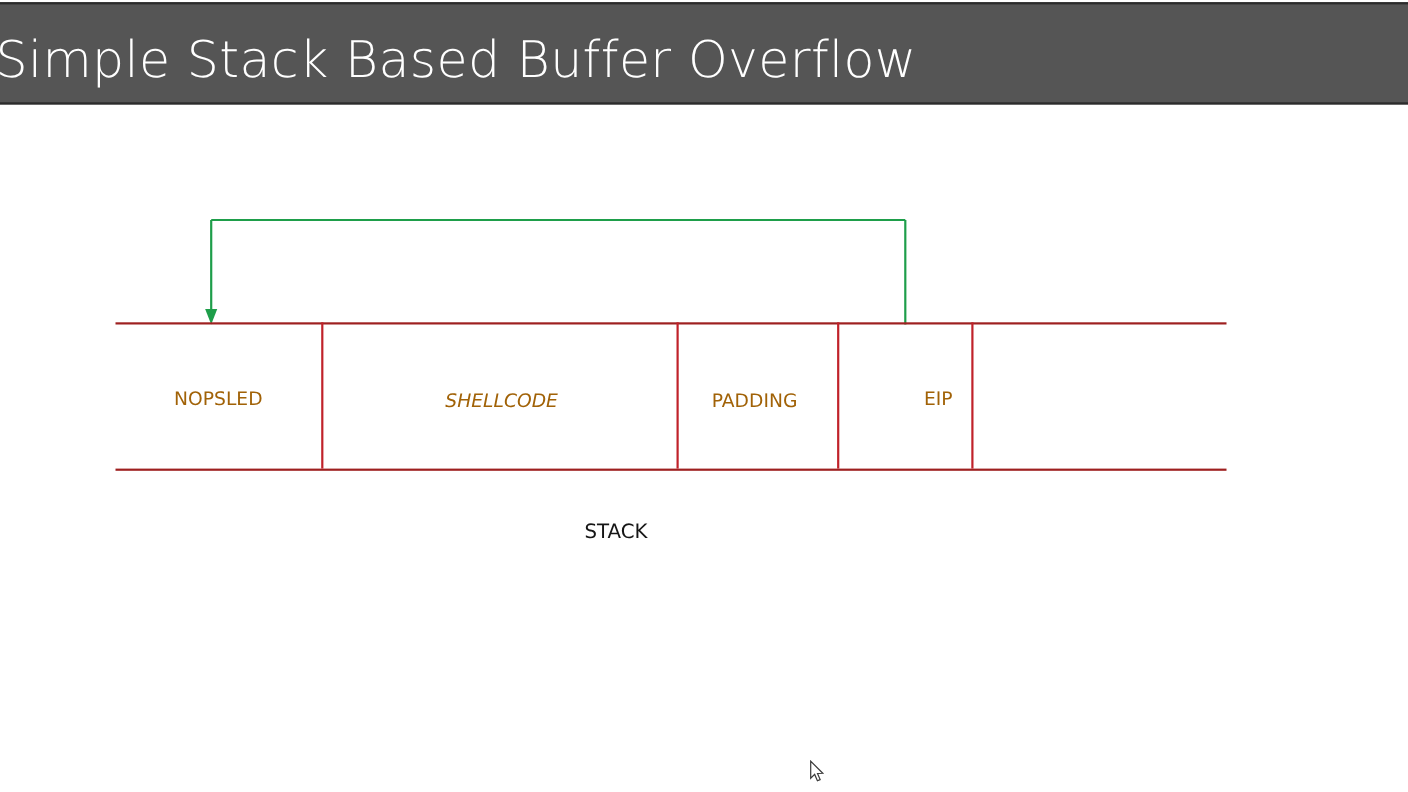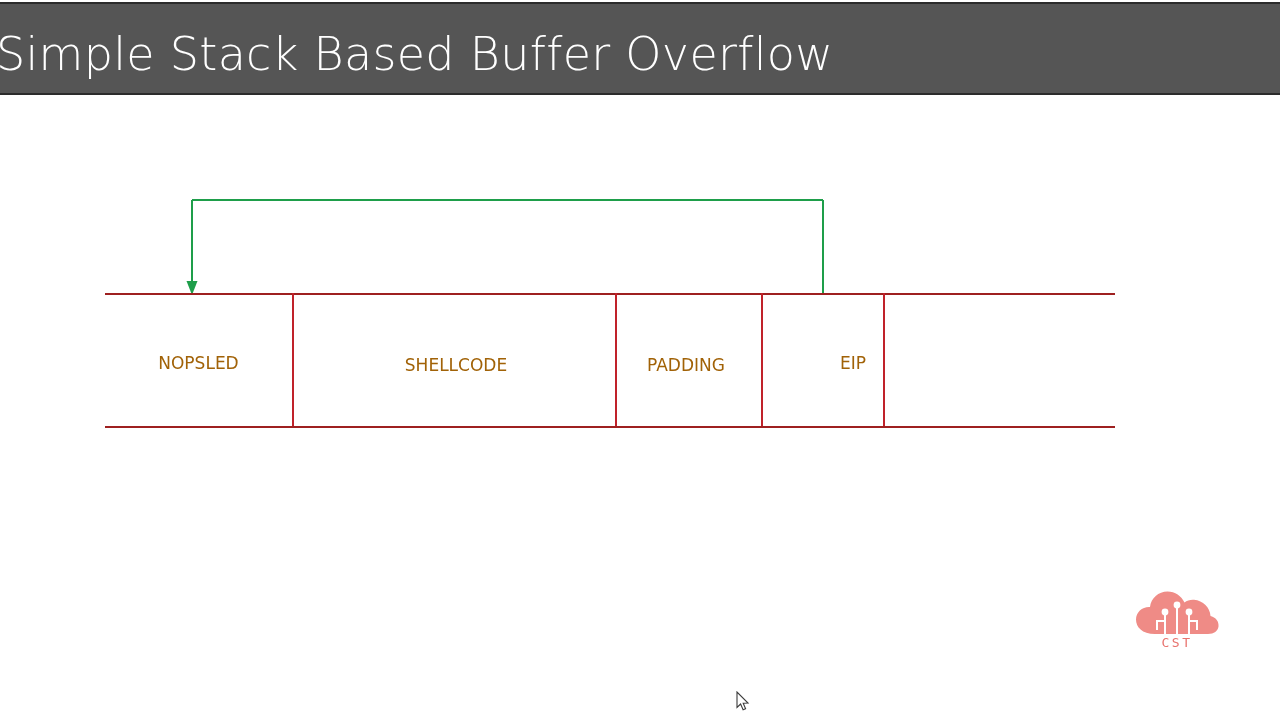--- a/index.html
+++ b/index.html
@@ -156,51 +156,29 @@
     <div class="stack-hline" id="stack-hline-top"></div>
     <div class="stack-hline" id="stack-hline-bot"></div>
 
     <div class="stack-vline" style="left:187px;"></div>
     <div class="stack-vline" style="left:510px;"></div>
     <div class="stack-vline" style="left:656px;"></div>
     <div class="stack-vline" style="left:778px;"></div>
 
     <div class="stack-cell-label" style="left:0px;   width:187px; top:60px;">NOPSLED</div>
 
-    <div class="stack-cell-label" style="left:187px; width:328px; top:62px;">SHELLCODE</div>
+    <div class="stack-cell-label" style="left:187px; width:328px; top:62px;font-style:italic;">SHELLCODE</div>
 
     <div class="stack-cell-label" style="left:510px; width:142px; top:62px;">PADDING</div>
 
     <div class="stack-cell-label" style="left:656px; width:122px; top:60px;margin-left:31px;">EIP</div>
 
     <div class="stack-cell-label" style="left:778px; width:232px; top:62px;"></div>
   </div>
 
+  <div id="stack-caption">STACK</div>
 
-  <div id="brand-logo">
-    <svg viewBox="0 0 88 62" width="88" height="62">
-      <g>
-        <path d="M22 46 C9 46 3 39 3 31.5 C3 24 9.5 18.5 17 19 C18 10 25.5 3.5 34.5 3.5
-                 C42 3.5 48.5 8 51.5 14.5 C54 12.5 57.5 11.5 61 11.8
-                 C70 12.5 77 19.5 77.5 28 C83.5 29.5 86 34 85.5 38.5
-                 C85 43 81 46 75 46 Z" fill="#ef8b86"></path>
-      </g>
-      <g stroke="#ffffff" stroke-width="2" fill="none">
-        <line x1="32" y1="25" x2="32" y2="46"></line>
-        <line x1="44" y1="18" x2="44" y2="46"></line>
-        <line x1="56" y1="25" x2="56" y2="46"></line>
-        <path d="M32 33 L24 33 L24 42"></path>
-        <path d="M56 33 L64 33 L64 42"></path>
-      </g>
-      <g fill="#ffffff">
-        <circle cx="32" cy="24" r="3.4"></circle>
-        <circle cx="44" cy="17" r="3.4"></circle>
-        <circle cx="56" cy="24" r="3.4"></circle>
-      </g>
-      <text x="44" y="59" text-anchor="middle" font-family="DejaVu Sans Mono, monospace" font-size="13" letter-spacing="2.5" fill="#e8736e">CST</text>
-    </svg>
-  </div>
 
 </div>
 
 <svg id="mouse-cursor" viewBox="0 0 14 22" width="14" height="22">
   <path d="M1 1 L1 16.5 L4.6 13 L7.1 18.8 L9.6 17.7 L7.2 12.2 L12 12 Z" fill="#ffffff" stroke="#3b3b3b" stroke-width="1.1"></path>
 </svg>
 
 </body></html>

